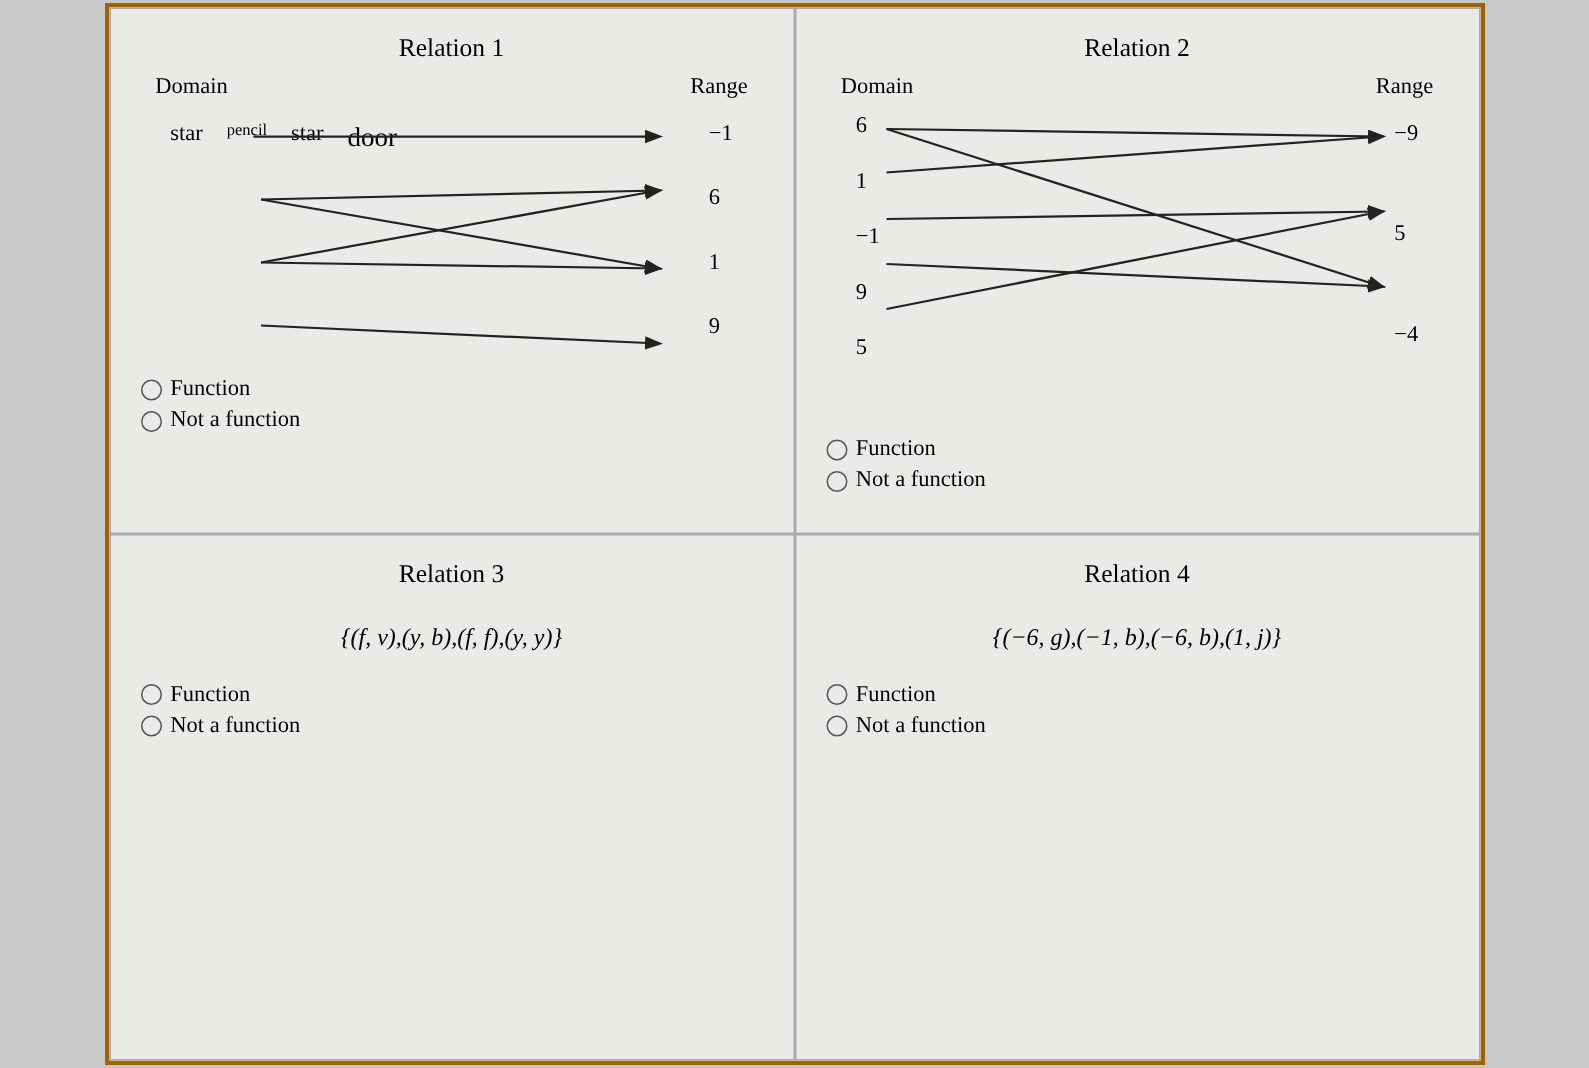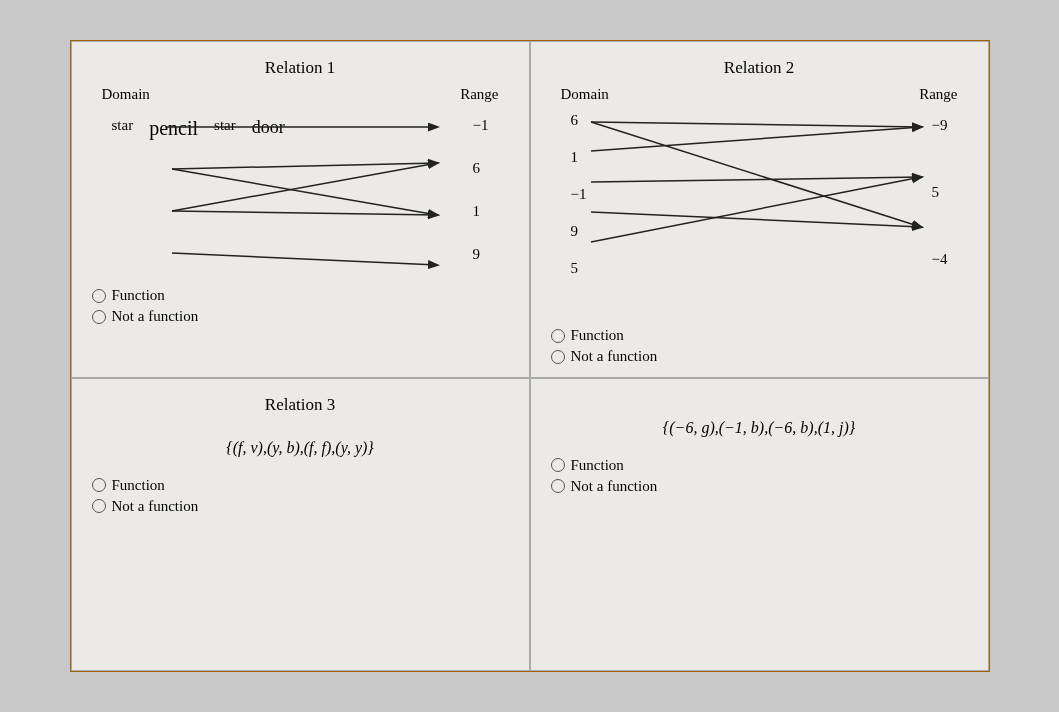--- a/index.html
+++ b/index.html
@@ -7,23 +7,23 @@
       background: #c8c8c8;
       display: flex;
       justify-content: center;
       align-items: center;
       width: 1059px;
       height: 712px;
       font-family: 'Times New Roman', Times, serif;
     }
     .main-container {
       background: #e8e6e3;
-      border: 1px solid #a16207;
+      border: 3px solid #a16207;
       width: 920px;
-      height: 632px;
+      height: 708px;
       display: grid;
       grid-template-columns: 1fr 1fr;
       grid-template-rows: 1fr 1fr;
     }
     .quadrant {
       border: 1px solid #aaa;
       padding: 16px 20px 12px 20px;
       position: relative;
       background: #eceae7;
     }
@@ -77,21 +77,21 @@
   <div class="quadrant">
     <div class="quadrant-title">Relation 1</div>
     <div class="headers-row">
       <span style="font-size:15px;">Domain</span>
       <span style="font-size:15px;">Range</span>
     </div>
     <div style="position:relative; height:170px; margin-top:4px;">
 
       <div style="position:absolute; left:20px; top:10px; display:flex; gap:16px;">
         <span style="font-size:15px;">star</span>
-        <span style="font-size:20px;">pencil</span>
+        <span style="font-size:11px;">pencil</span>
         <span style="font-size:15px;">star</span>
         <span style="font-size:18px;">door</span>
       </div>
 
       <div style="position:absolute; right:20px; top:10px; display:flex; flex-direction:column; gap:26px;">
         <span style="font-size:15px;">−1</span>
         <span style="font-size:15px;">6</span>
         <span style="font-size:15px;">1</span>
         <span style="font-size:15px;">9</span>
       </div>
@@ -193,20 +193,21 @@
         <span>Function</span>
       </label>
       <label class="radio-option">
         <span class="radio-circle"></span>
         <span>Not a function</span>
       </label>
     </div>
   </div>
 
   <div class="quadrant">
+    <div class="quadrant-title">Relation 4</div>
     <div class="set-notation">
       <span>{(−6, <i>g</i>),(−1, <i>b</i>),(−6, <i>b</i>),(1, <i>j</i>)}</span>
     </div>
     <div class="radio-group">
       <label class="radio-option">
         <span class="radio-circle"></span>
         <span>Function</span>
       </label>
       <label class="radio-option">
         <span class="radio-circle"></span>

